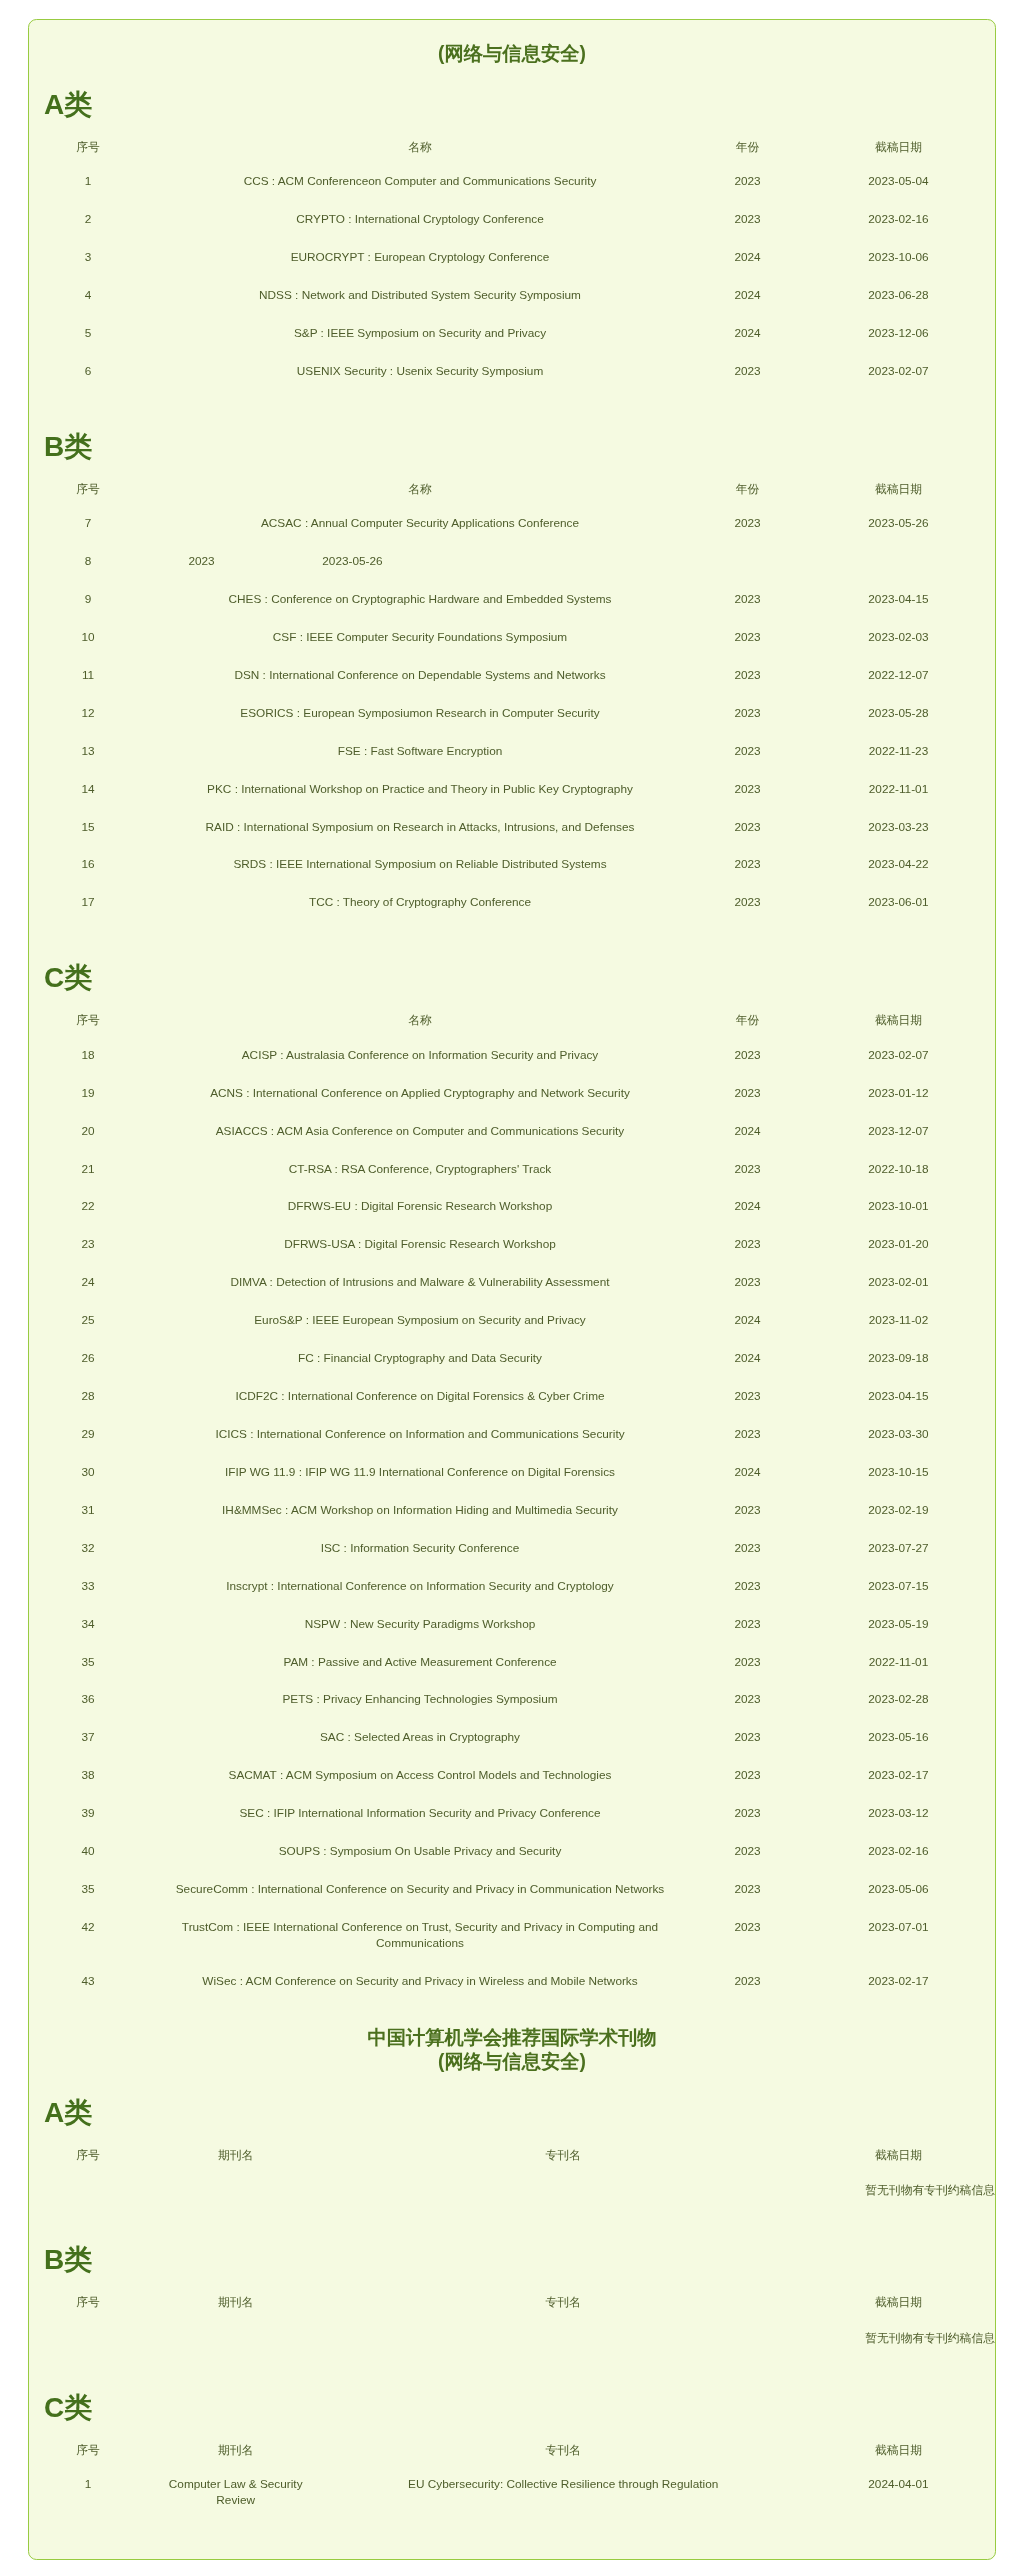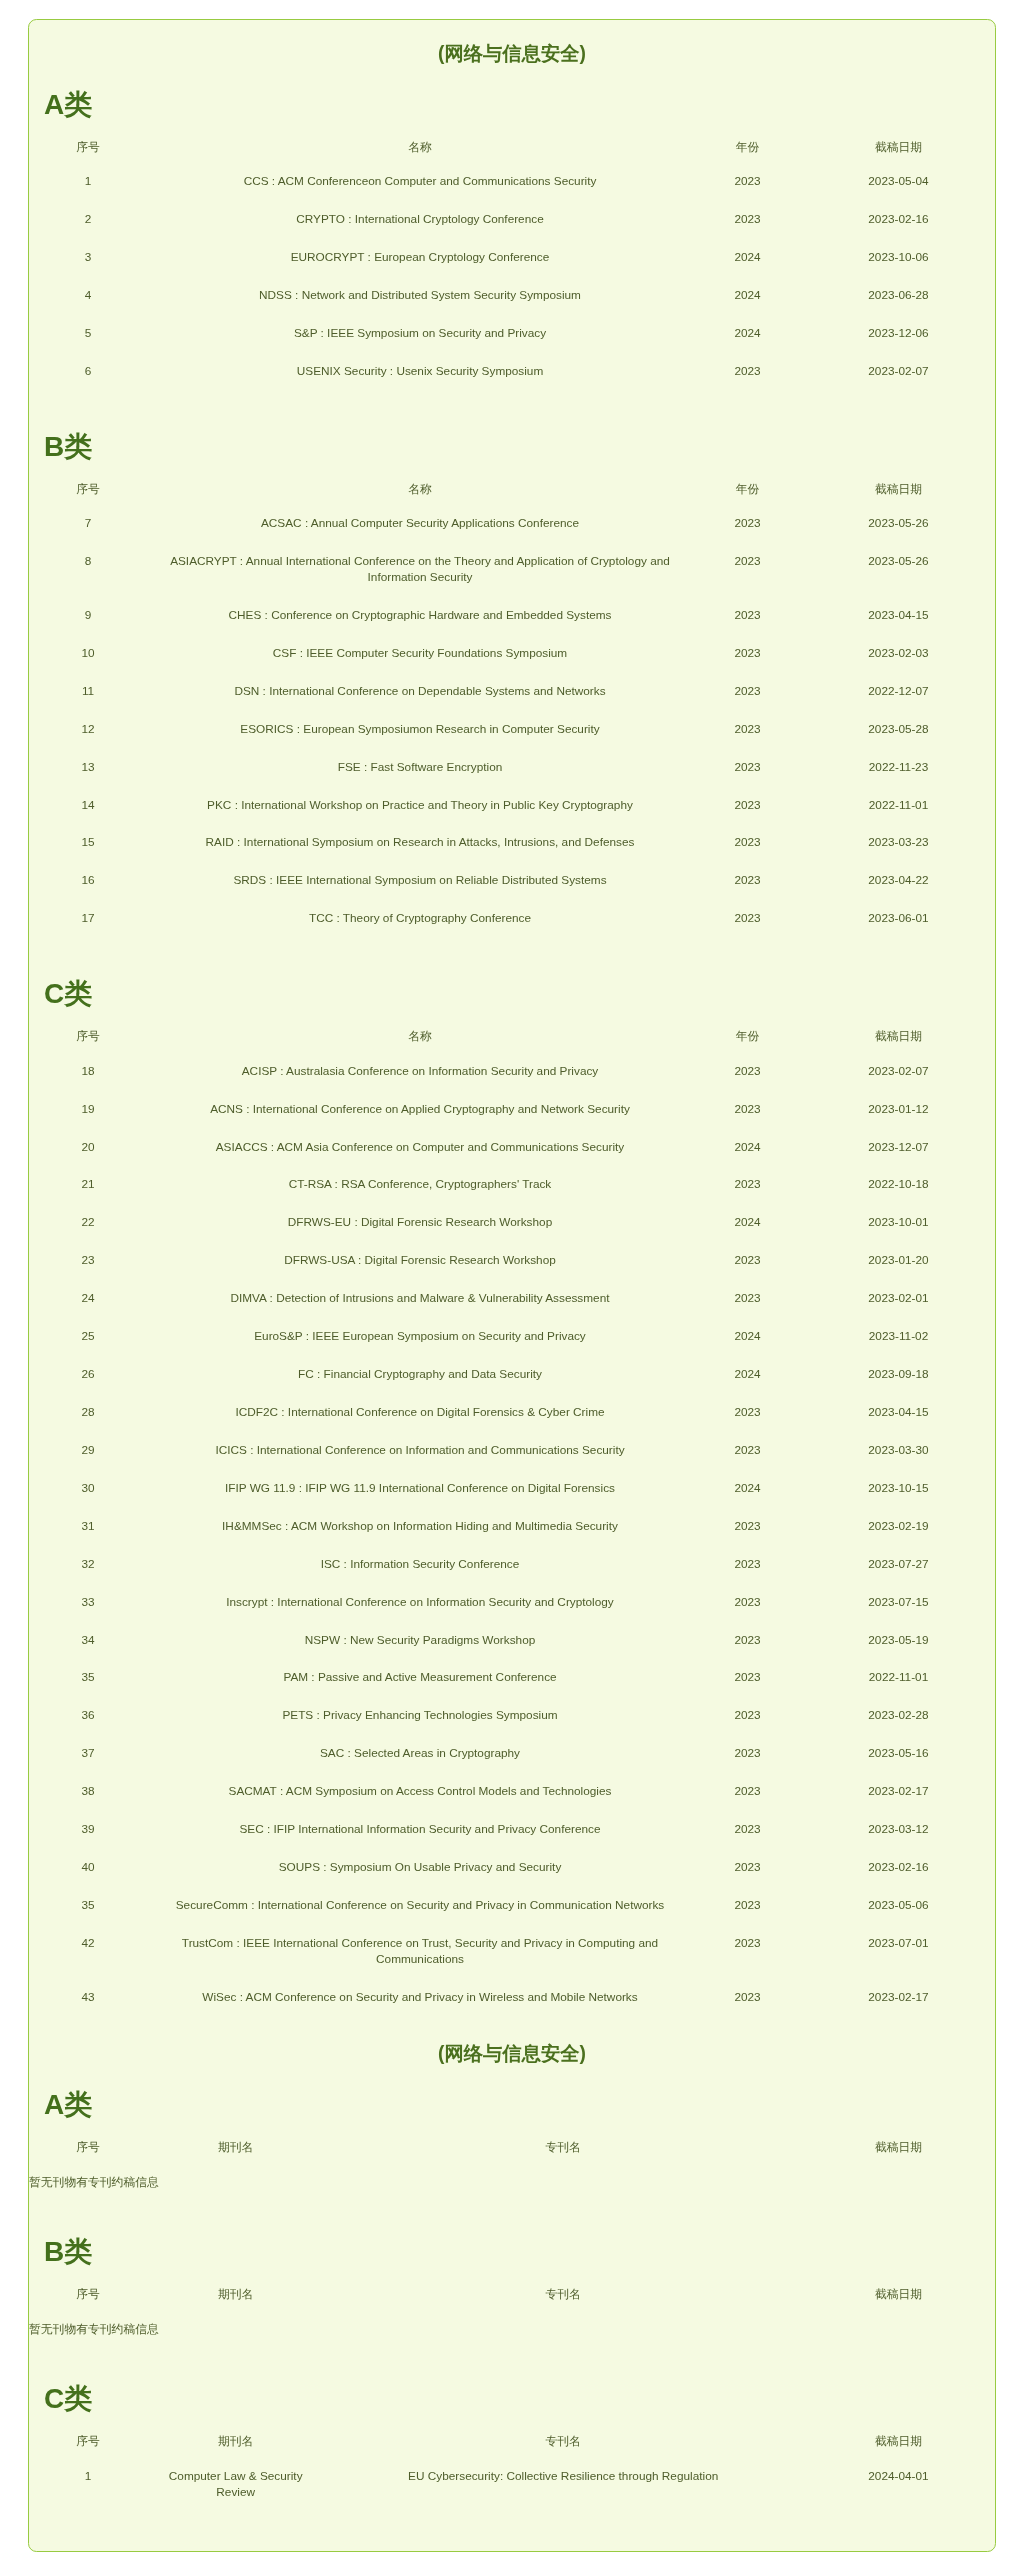--- a/index.html
+++ b/index.html
@@ -53,21 +53,21 @@
   .c0{width:118px;flex:none;}
   .c1{flex:1;padding:0 13.4px;}
   .c2{width:109px;flex:none;}
   .c3{width:193px;flex:none;}
   
   .jc0{width:118px;flex:none;}
   .jc1{width:164px;flex:none;padding:0 6.7px;}
   .jc2{flex:1;padding:0 8.4px;}
   .jc3{width:193px;flex:none;}
   .empty-notice{
-    text-align:left;
+    text-align:right;
     font-size:11.8px;
     padding:11.8px 0 5px 0;
     color:var(--text);
   }
 </style>
 </head>
 <body>
 
 <div class="panel">
 
@@ -130,21 +130,20 @@
           <div class="c3">截稿日期</div>
         </div>
         <div class="row data-row">
           <div class="c0">7</div>
           <div class="c1">ACSAC : Annual Computer Security Applications Conference</div>
           <div class="c2">2023</div>
           <div class="c3">2023-05-26</div>
         </div>
         <div class="row data-row">
           <div class="c0">8</div>
-          <div class="c1">ASIACRYPT : Annual International Conference on the Theory and Application of Cryptology and Information Security</div>
           <div class="c2">2023</div>
           <div class="c3">2023-05-26</div>
         </div>
         <div class="row data-row">
           <div class="c0">9</div>
           <div class="c1">CHES : Conference on Cryptographic Hardware and Embedded Systems</div>
           <div class="c2">2023</div>
           <div class="c3">2023-04-15</div>
         </div>
         <div class="row data-row">
@@ -351,20 +350,21 @@
         <div class="row data-row">
           <div class="c0">43</div>
           <div class="c1">WiSec : ACM Conference on Security and Privacy in Wireless and Mobile Networks</div>
           <div class="c2">2023</div>
           <div class="c3">2023-02-17</div>
         </div>
       </section>
     </div>
 
   <div class="doc-title journal-title">
+    <div>中国计算机学会推荐国际学术刊物</div>
     <div>(网络与信息安全)</div>
   </div>
 
   <div id="journal-sections">
       <section class="section">
         <h2 class="section-heading">A类</h2>
         <div class="row header-row">
           <div class="jc0">序号</div>
           <div class="jc1">期刊名</div>
           <div class="jc2">专刊名</div>

